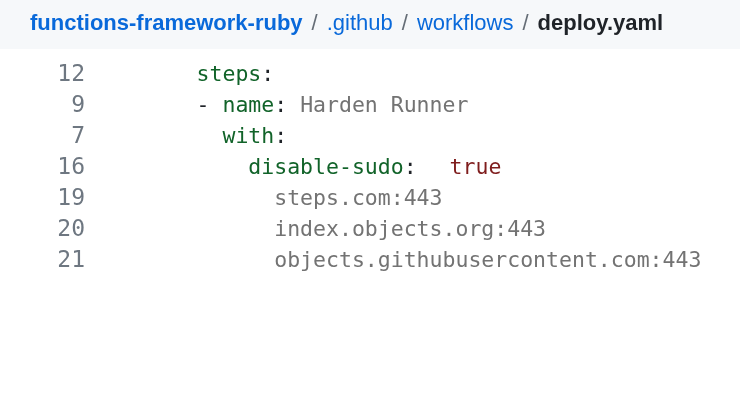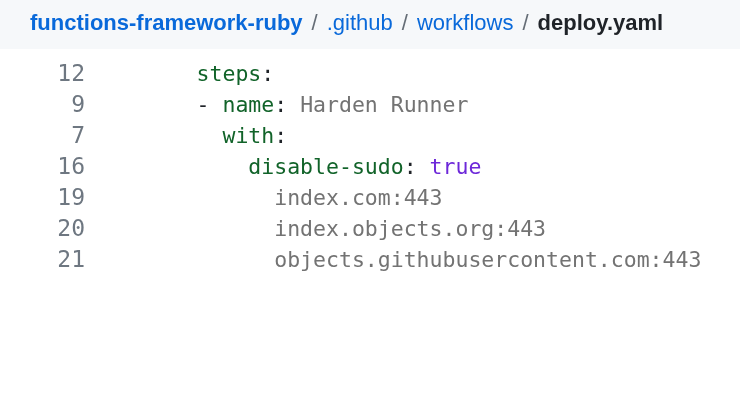--- a/index.html
+++ b/index.html
@@ -64,38 +64,38 @@
     font-size: 23px;
     cursor: pointer;
     vertical-align: baseline;
   }
   .lc {
     margin-left: 8px;
   }
   .seg-plain    { color: #1f2328; }
   .seg-key      { color: #116329; }
   .seg-string   { color: #737373; }
-  .seg-constant { color: #6d28d9; }
+  .seg-constant { color: #7f1d1d; margin-left: 20px; }
 </style>
 </head>
 <body>
 
 <div class="file-header">
   <a class="crumb-link repo">functions-framework-ruby</a>
   <span class="crumb-sep">/</span>
   <a class="crumb-link">.github</a>
   <span class="crumb-sep">/</span>
   <a class="crumb-link">workflows</a>
   <span class="crumb-sep">/</span>
   <span class="crumb-file">deploy.yaml</span>
 </div>
 
 <div class="code-area">
   <div id="code-lines">
       <div class="code-row"><span class="ln">12</span><span class="lc"><span class="seg-plain">        </span><span class="seg-key">steps</span><span class="seg-plain">:</span></span></div>
       <div class="code-row"><span class="ln">9</span><span class="lc"><span class="seg-plain">        - </span><span class="seg-key">name</span><span class="seg-plain">: </span><span class="seg-string">Harden Runner</span></span></div>
       <div class="code-row"><span class="ln">7</span><span class="lc"><span class="seg-plain">          </span><span class="seg-key">with</span><span class="seg-plain">:</span></span></div>
       <div class="code-row"><span class="ln">16</span><span class="lc"><span class="seg-plain">            </span><span class="seg-key">disable-sudo</span><span class="seg-plain">: </span><span class="seg-constant">true</span></span></div>
-      <div class="code-row"><span class="ln">19</span><span class="lc"><span class="seg-plain">              </span><span class="seg-string">index.com:443</span></span></div>
+      <div class="code-row"><span class="ln">19</span><span class="lc"><span class="seg-plain">              </span><span class="seg-string">steps.com:443</span></span></div>
       <div class="code-row"><span class="ln">20</span><span class="lc"><span class="seg-plain">              </span><span class="seg-string">index.objects.org:443</span></span></div>
       <div class="code-row"><span class="ln">21</span><span class="lc"><span class="seg-plain">              </span><span class="seg-string">objects.githubusercontent.com:443</span></span></div>
     </div>
 </div>
 
 </body></html>

